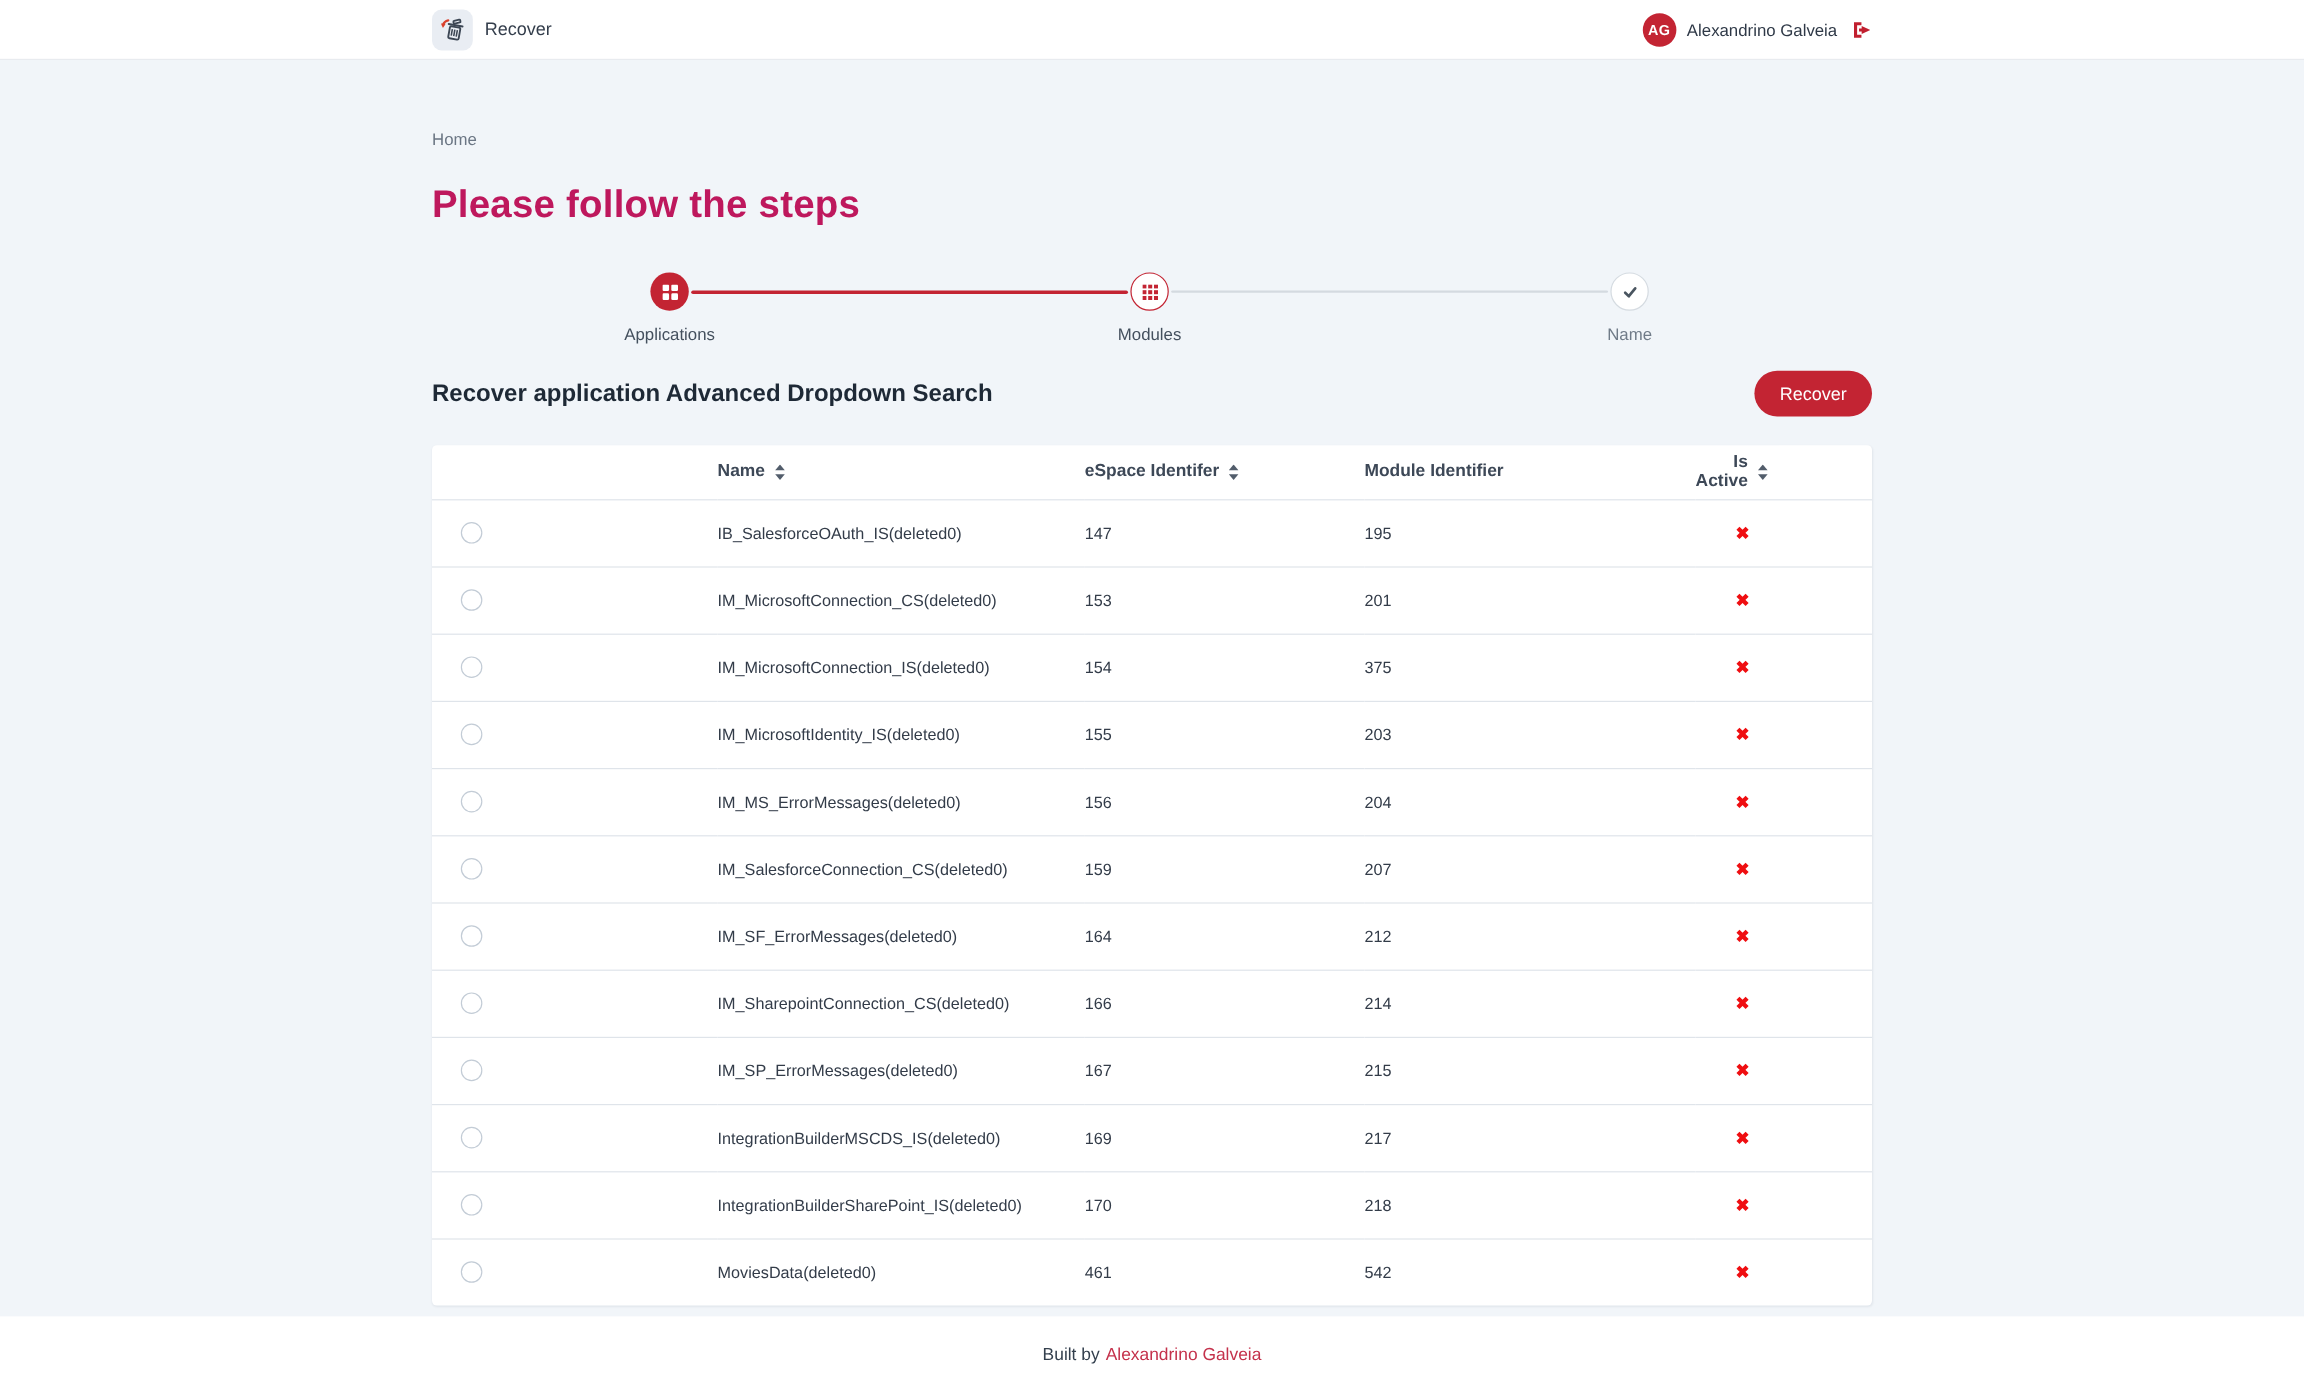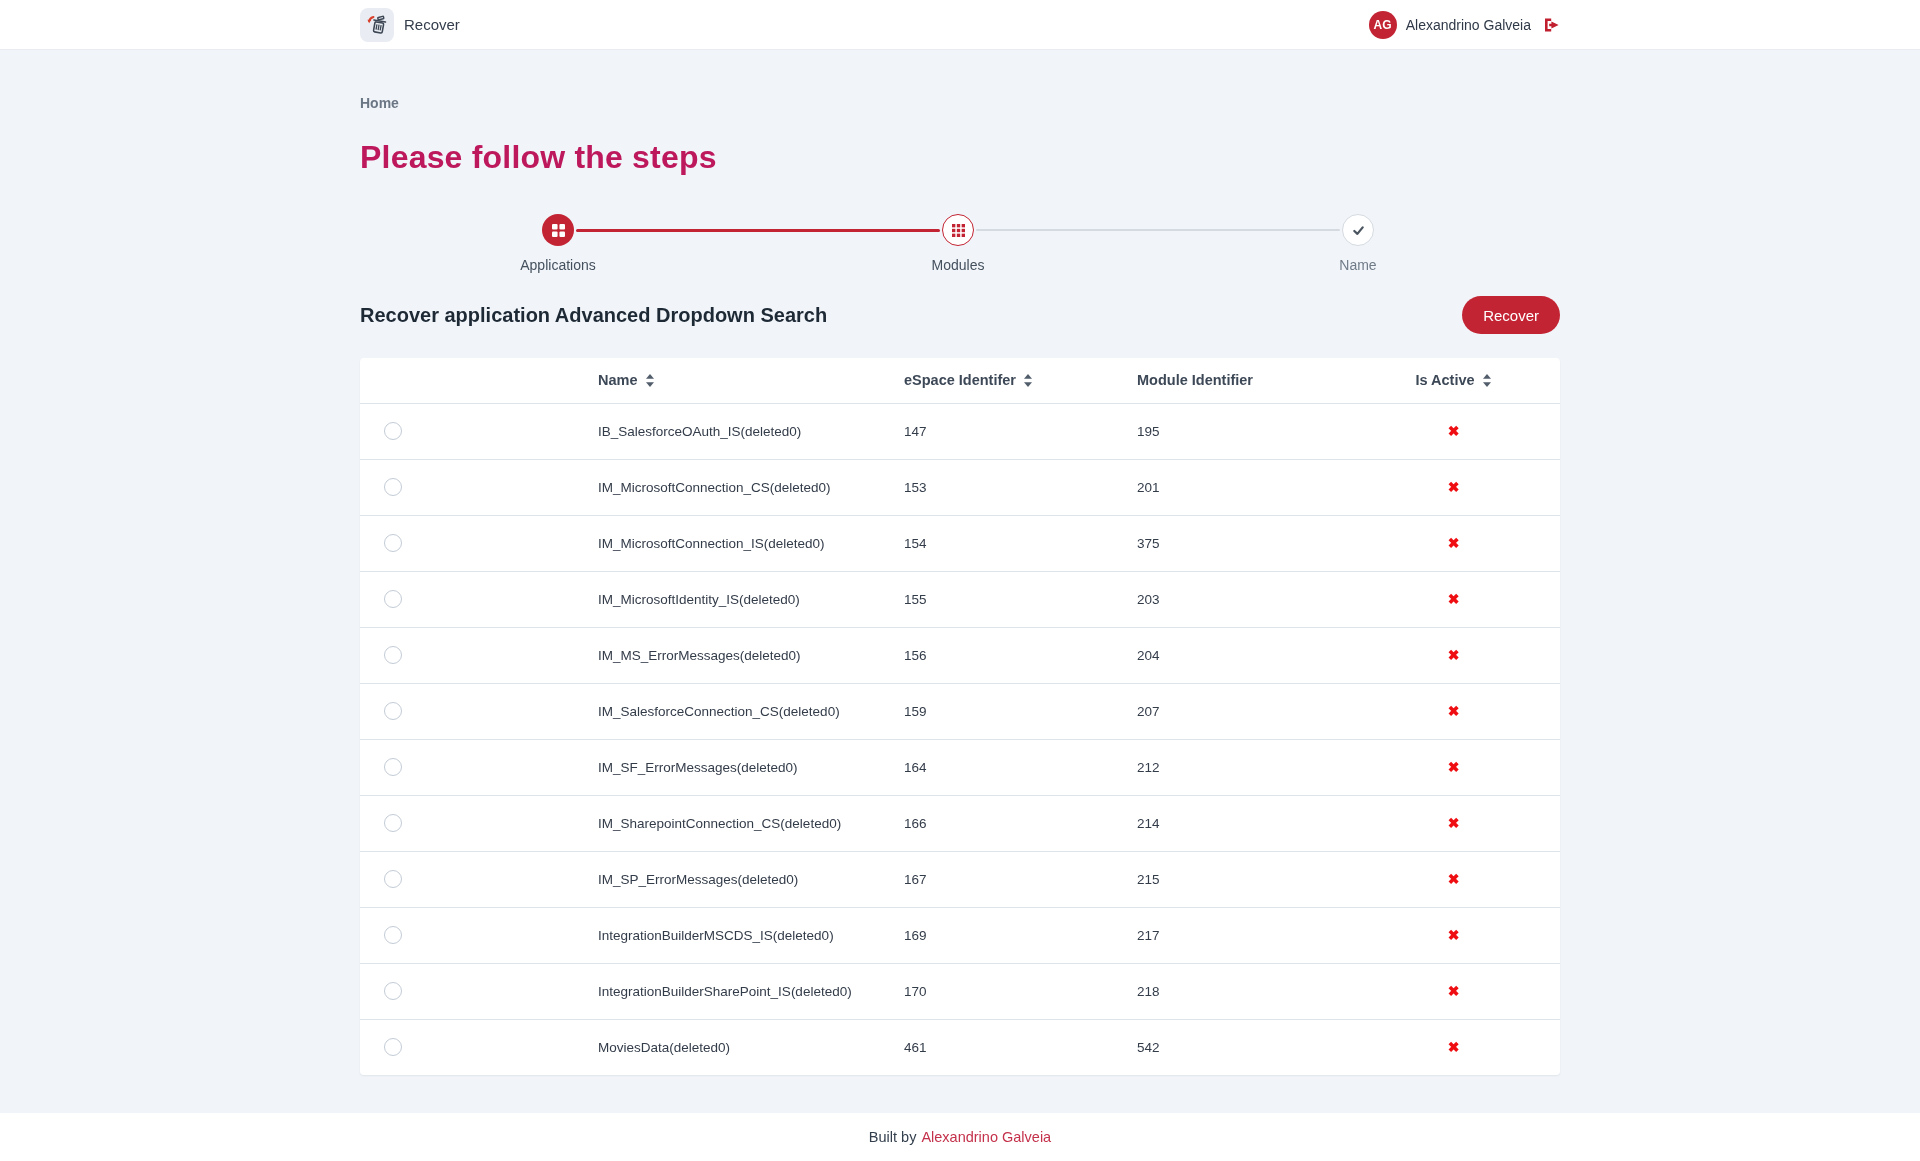--- a/index.html
+++ b/index.html
@@ -28,21 +28,21 @@
   .brand{display:flex;align-items:center;gap:10px;cursor:pointer;}
   .logo-tile{width:34px;height:34px;border-radius:8px;background:#e9edf3;display:flex;align-items:center;justify-content:center;}
   .brand-name{font-size:15px;color:#333d4b;}
   .user-area{display:flex;align-items:center;gap:9px;}
   .avatar{width:28px;height:28px;border-radius:50%;background:var(--accent);color:#fff;font-size:12px;font-weight:bold;display:flex;align-items:center;justify-content:center;letter-spacing:.3px;}
   .user-name{font-size:14px;color:#2f3947;}
   .logout{display:flex;align-items:center;cursor:pointer;margin-left:3px;}
 
   
   main{flex:1 1 auto;}
-  .breadcrumb{padding-top:45px;font-size:14px;color:var(--text-muted);font-weight:bold;}
+  .breadcrumb{padding-top:58px;font-size:14px;color:var(--text-muted);}
   .breadcrumb a{color:var(--text-muted);text-decoration:none;cursor:pointer;}
   .page-title{margin-top:28px;font-size:32px;font-weight:700;color:#be185d;letter-spacing:.2px;}
 
   
   .stepper{position:relative;height:76px;margin-top:38px;}
   .step{position:absolute;top:0;width:160px;text-align:center;cursor:pointer;}
   .step-1{left:118px;} .step-2{left:518px;} .step-3{left:918px;}
   .step-circle{width:32px;height:32px;border-radius:50%;margin:0 auto;display:flex;align-items:center;justify-content:center;background:#fff;}
   .step.complete .step-circle{background:var(--accent);}
   .step.current .step-circle{border:1.5px solid var(--accent);}
@@ -58,30 +58,30 @@
   .section-heading{font-size:20px;font-weight:700;color:#1e2936;}
   .recover-btn{height:38px;padding:0 21px;border:none;border-radius:19px;background:var(--accent);color:#fff;font-size:15px;font-weight:400;font-family:inherit;cursor:pointer;}
 
   
   .card{margin-top:24px;background:#fff;border-radius:4px;box-shadow:0 1px 2px rgba(20,30,50,.07);}
   table{width:100%;border-collapse:collapse;table-layout:fixed;}
   col.c-radio{width:238px;} col.c-name{width:306px;} col.c-espace{width:233px;} col.c-module{width:276px;} col.c-active{width:147px;}
   thead th{height:45px;font-size:14.5px;font-weight:600;color:#3d4857;text-align:left;vertical-align:middle;border-bottom:1px solid var(--border);}
   thead th.sortable{cursor:pointer;}
   thead th .th-inner{display:inline-flex;align-items:center;gap:7px;}
-  th.col-active,td.cell-active{text-align:center;padding-right:66px;}
+  th.col-active,td.cell-active{text-align:right;padding-right:102px;}
   tbody td{height:56px;font-size:13.5px;color:#333c49;vertical-align:middle;border-bottom:1px solid var(--border);}
   tbody tr:last-child td{border-bottom:none;}
   td.cell-radio{padding-left:24px;}
   input[type="radio"]{appearance:none;-webkit-appearance:none;width:18px;height:18px;border:1px solid #c3ccd6;border-radius:50%;background:#fff;cursor:pointer;display:block;}
   .x-mark{color:var(--x-red);font-size:14px;font-weight:bold;}
   .sort-icon{display:inline-flex;flex-direction:column;line-height:0;}
 
   
-  footer{flex:0 0 auto;height:48px;background:#fff;display:flex;align-items:center;justify-content:center;font-size:14.5px;color:#333f4d;}
+  footer{flex:0 0 auto;height:64px;background:#fff;display:flex;align-items:center;justify-content:center;font-size:14.5px;color:#333f4d;}
   footer a{color:var(--link-red);text-decoration:none;margin-left:5px;cursor:pointer;}
 </style>
 </head>
 <body>
 
 <header class="app-header">
   <div class="container">
     <div class="brand">
       <span class="logo-tile">
         <svg width="22" height="22" viewBox="0 0 24 24">

